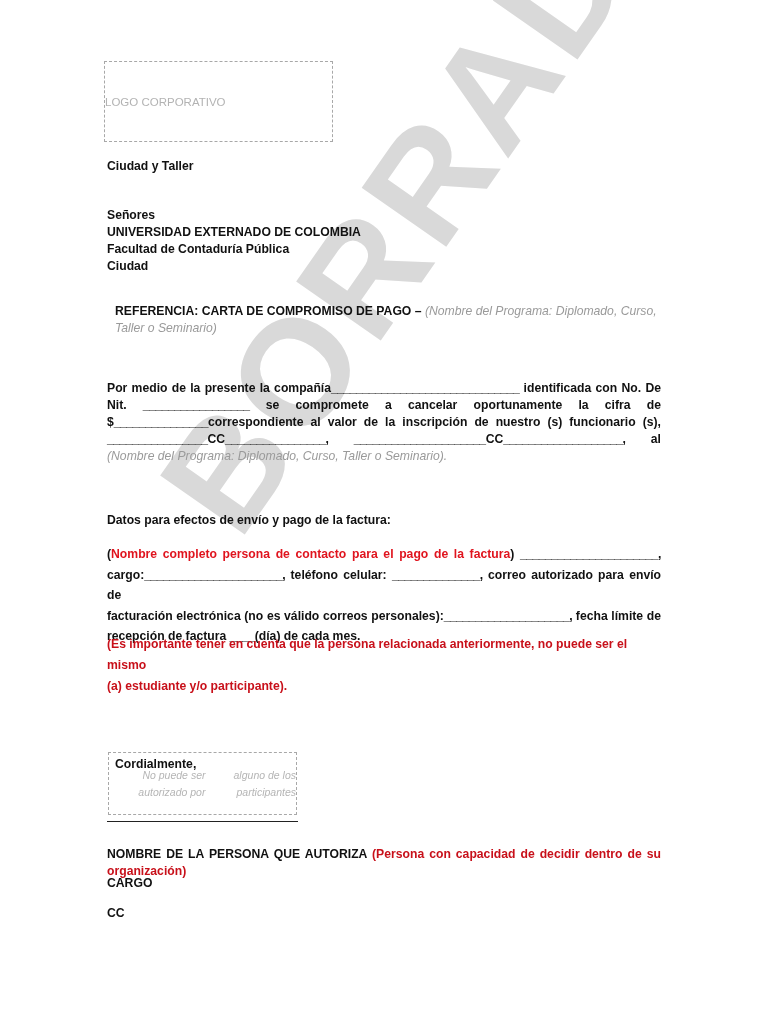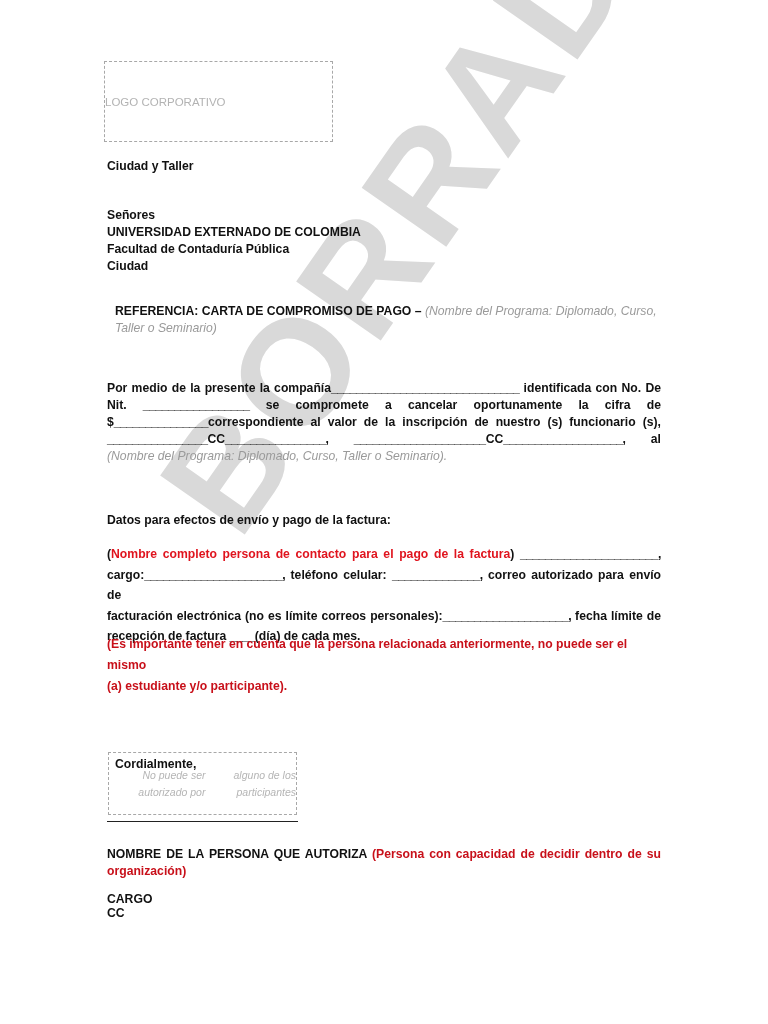--- a/index.html
+++ b/index.html
@@ -157,21 +157,21 @@
         <span>(</span><span class="red">Nombre completo persona de contacto para el pago de la factura</span><span>)</span>
         <span class="blank">______________________,</span>
       </p>
       <p class="justify-full">
         <span>cargo:</span><span class="blank">______________________,</span>
         <span>teléfono celular:</span>
         <span class="blank">______________,</span>
         <span>correo autorizado para envío de</span>
       </p>
       <p class="justify-full">
-        <span>facturación electrónica (no es límite correos personales):</span><span class="blank">____________________,</span>
+        <span>facturación electrónica (no es válido correos personales):</span><span class="blank">____________________,</span>
         <span>fecha límite de</span>
       </p>
       <p>
         <span>recepción de factura</span>
         <span class="blank">____</span><span>(día) de cada mes.</span>
       </p>
     </div>
 
     <div class="abs bold darkred" style="top:634px; line-height:21px;">
       <p>(Es importante tener en cuenta que la persona relacionada anteriormente, no puede ser el mismo</p>
@@ -180,21 +180,21 @@
 
     <p class="abs bold" style="top:756px;margin-left:8px;">Cordialmente,</p>
 
     <div class="abs bold" style="top:846px;">
       <p class="justify">
         <span>NOMBRE DE LA PERSONA QUE AUTORIZA</span>
         <span class="darkred">(Persona con capacidad de decidir dentro de su organización)</span>
       </p>
     </div>
 
-    <p class="abs bold" style="top:875px;margin-top:16px;">CARGO</p>
+    <p class="abs bold" style="top:875px;">CARGO</p>
     <p class="abs bold" style="top:905px;">CC</p>
   </div>
 
   <div class="sig-box">
     <span>No puede ser autorizado por</span>
     <span>alguno de los participantes</span>
   </div>
 
   <div class="sig-line"></div>
 

